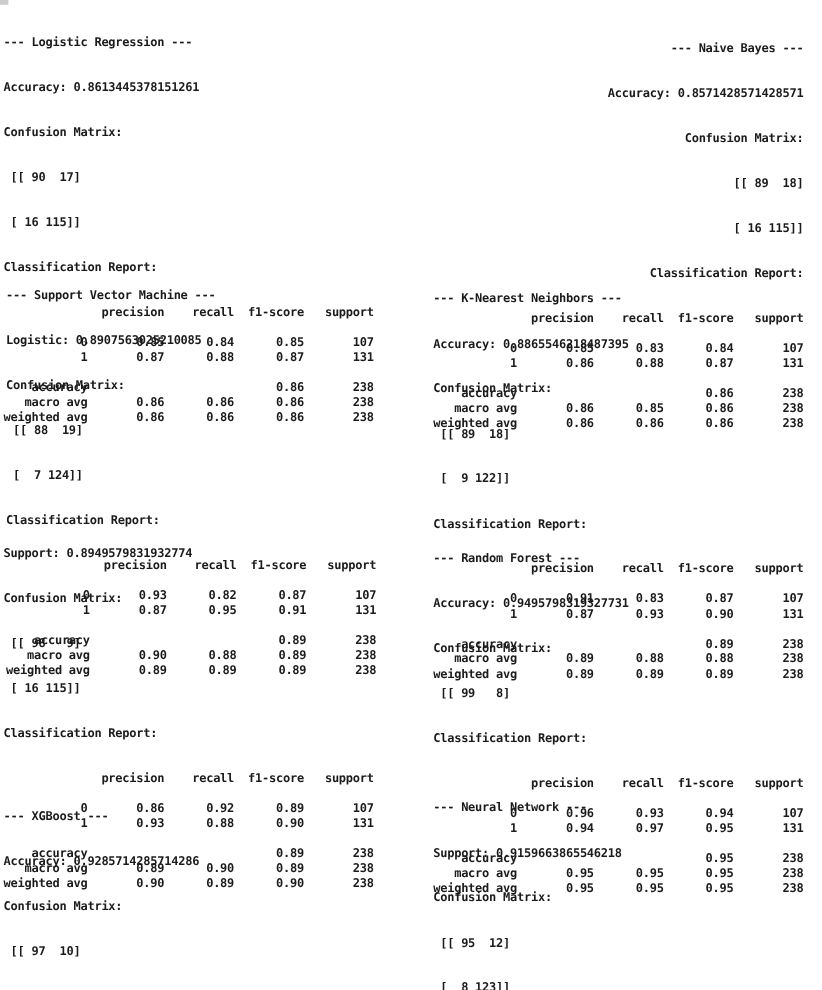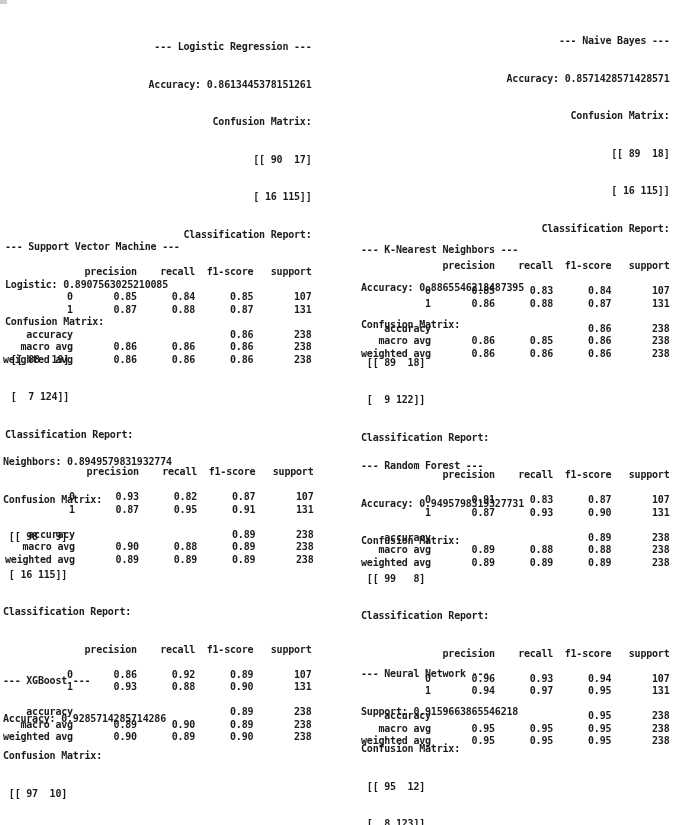--- a/index.html
+++ b/index.html
@@ -19,21 +19,21 @@
     font-size: 10px;
     line-height: 12.5px;
     font-weight: bold;
     color: #1b1b1b;
     white-space: pre;
     letter-spacing: -0.2px;
   }
   .model-block .line { white-space: pre; height: 12.5px; }
   .model-block pre { margin: 0; font: inherit; white-space: pre; letter-spacing: inherit; }
   
-  .model-block:nth-of-type(1) { left: 3px;   top: 16px; text-align: right;   }
+  .model-block:nth-of-type(1) { left: 3px;   top: 5px;   }
   .model-block:nth-of-type(2) { left: 361px; top: 10px; text-align: right;  }
   .model-block:nth-of-type(3) { left: 5px;   top: 216px; }
   .model-block:nth-of-type(4) { left: 361px; top: 219px; }
   .model-block:nth-of-type(5) { left: 3px;   top: 431px; }
   .model-block:nth-of-type(6) { left: 361px; top: 435px; }
   .model-block:nth-of-type(7) { left: 3px;   top: 650px; }
   .model-block:nth-of-type(8) { left: 361px; top: 643px; }
 </style>
 </head>
 <body>
@@ -102,21 +102,21 @@
 
            0       0.91      0.83      0.87       107
            1       0.87      0.93      0.90       131
 
     accuracy                           0.89       238
    macro avg       0.89      0.88      0.88       238
 weighted avg       0.89      0.89      0.89       238</pre>
   </section>
 
   <section class="model-block">
-    <div class="line">Neighbors: 0.8949579831932774</div>
+    <div class="line">Support: 0.8949579831932774</div>
     <div class="line">Confusion Matrix:</div>
     <div class="line"> [[ 98   9]</div>
     <div class="line"> [ 16 115]]</div>
     <div class="line">Classification Report:</div>
     <pre class="report">              precision    recall  f1-score   support
 
            0       0.86      0.92      0.89       107
            1       0.93      0.88      0.90       131
 
     accuracy                           0.89       238

